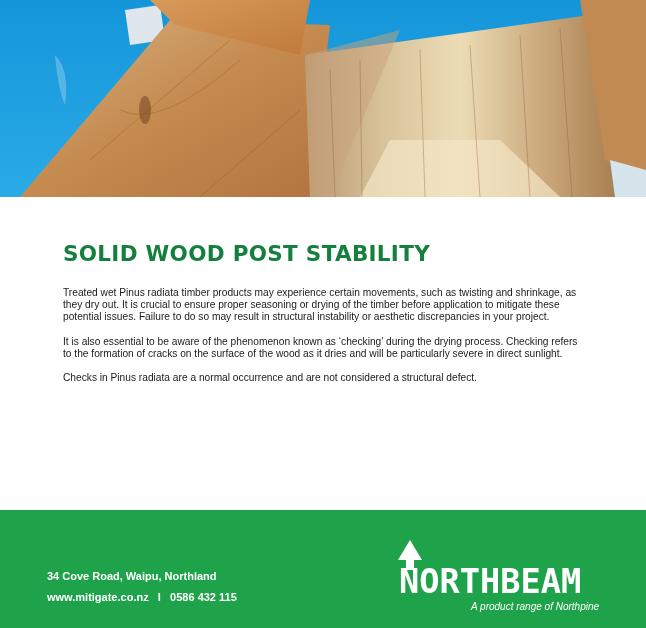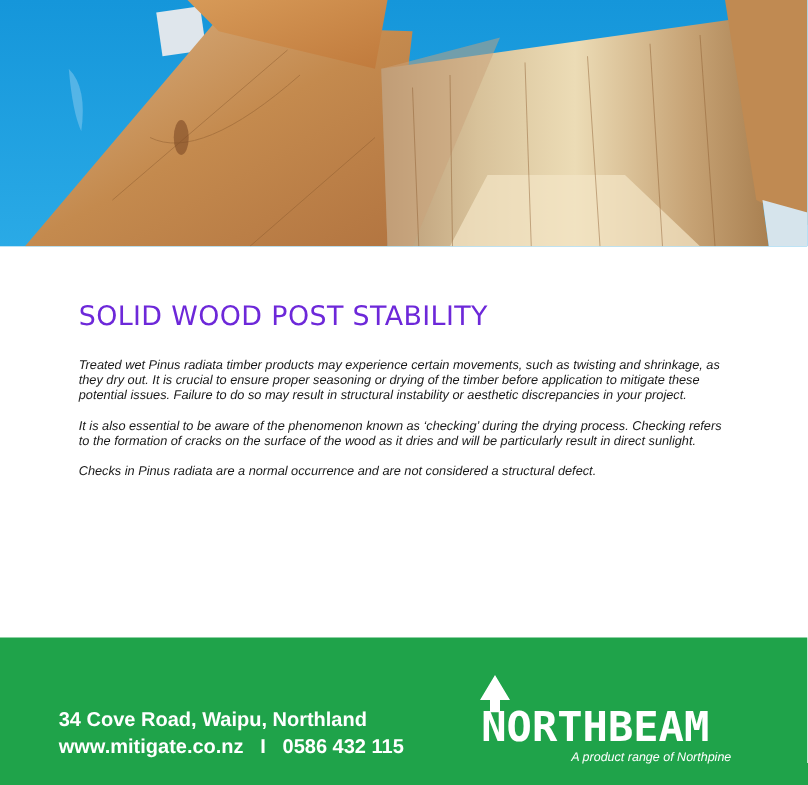--- a/index.html
+++ b/index.html
@@ -7,34 +7,34 @@
     width: 646px; height: 628px; overflow: hidden; background: #ffffff;
     font-family: "Liberation Sans", sans-serif; position: relative;
   }
   .hero {
     position: absolute; left: 0; top: 0; width: 646px; height: 197px; overflow: hidden;
     background: #1a9fe0;
   }
   .hero svg { display: block; }
   .content { position: absolute; left: 63px; top: 241px; width: 520px; }
   .title {
-    font-family: "DejaVu Sans", sans-serif; font-weight: normal; font-size: 21.5px;
-    letter-spacing: 0.3px; color: #6d28d9; margin: 0; line-height: 26px;
+    font-family: "DejaVu Sans", sans-serif; font-weight: bold; font-size: 21.5px;
+    letter-spacing: 0.3px; color: #15803d; margin: 0; line-height: 26px;
     transform: scaleY(1.0);
   }
-  .body-text { margin-top: 20px; font-size: 10.2px; line-height: 12.2px; color: #1a1a1a; font-style: italic; }
+  .body-text { margin-top: 20px; font-size: 10.2px; line-height: 12.2px; color: #1a1a1a; }
   .body-text p { margin: 0 0 12.2px 0; }
   .footer {
     position: absolute; left: 0; top: 510px; width: 646px; height: 118px; background: #1fa34a;
   }
   .address {
     position: absolute; left: 47px; top: 56px; color: #ffffff; font-weight: bold;
-    font-size: 16px; line-height: 21px;
+    font-size: 11px; line-height: 21px;
   }
-  .logo { position: absolute; left: 384px; top: 30px; width: 220px; height: 80px; }
+  .logo { position: absolute; left: 398px; top: 30px; width: 220px; height: 80px; }
   .logo-tree { position: absolute; left: 0; top: 0; }
   .logo-word {
     position: absolute; left: 1px; top: 24px; color: #fff; font-family: "DejaVu Sans Mono", monospace;
     font-weight: bold; font-size: 33px; letter-spacing: 0px; line-height: 36px;
     transform: scaleX(1.02); transform-origin: left top;
   }
   .logo-tagline {
     position: absolute; left: 73px; top: 61px; color: #fff; font-weight: normal; font-style: italic;
     font-size: 10px; white-space: nowrap;
   }
@@ -88,21 +88,21 @@
         <path d="M200 197 L300 110"></path>
     </g>
     <ellipse cx="145" cy="110" rx="6" ry="14" fill="#7d4a25" opacity="0.6"></ellipse>
   </svg>
 </div>
 
 <div class="content">
   <h1 class="title">SOLID WOOD POST STABILITY</h1>
   <div class="body-text">
     <p>Treated wet Pinus radiata timber products may experience certain movements, such as twisting and shrinkage, as they dry out. It is crucial to ensure proper seasoning or drying of the timber before application to mitigate these potential issues. Failure to do so may result in structural instability or aesthetic discrepancies in your project.</p>
-    <p>It is also essential to be aware of the phenomenon known as ‘checking’ during the drying process. Checking refers to the formation of cracks on the surface of the wood as it dries and will be particularly result in direct sunlight.</p>
+    <p>It is also essential to be aware of the phenomenon known as ‘checking’ during the drying process. Checking refers to the formation of cracks on the surface of the wood as it dries and will be particularly severe in direct sunlight.</p>
     <p>Checks in Pinus radiata are a normal occurrence and are not considered a structural defect.</p>
   </div>
 </div>
 
 <div class="footer">
   <div class="address">
     <div>34 Cove Road, Waipu, Northland</div>
     <div>
       <span>www.mitigate.co.nz</span>
       <span>&nbsp;&nbsp;<span>I</span>&nbsp;&nbsp;</span>

